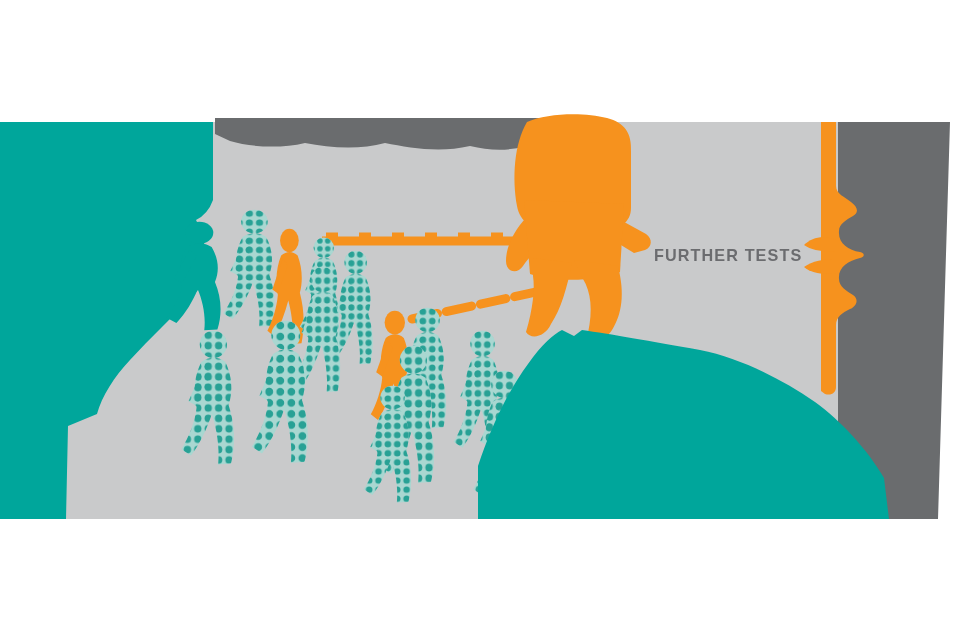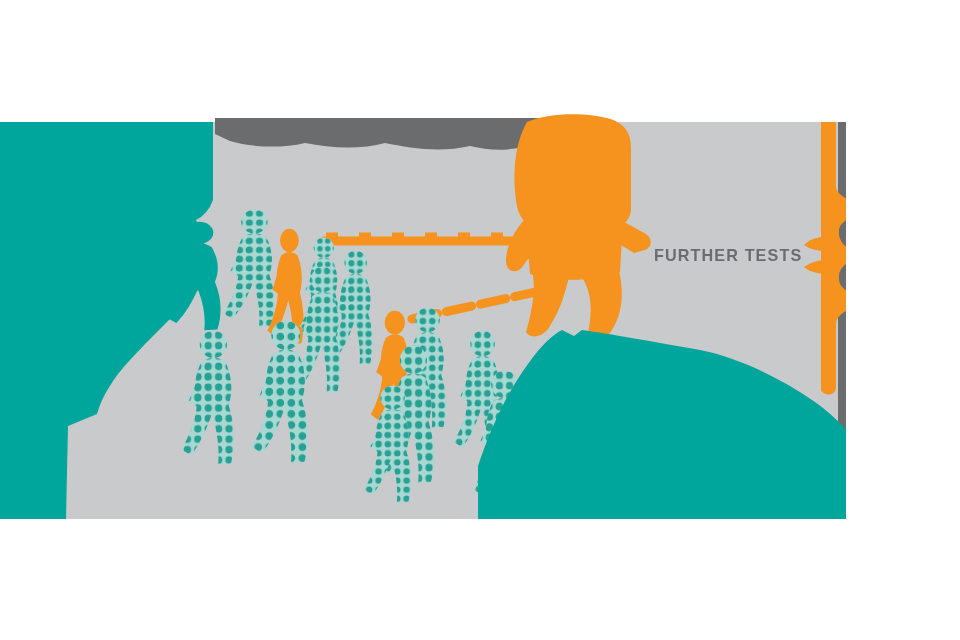--- a/index.html
+++ b/index.html
@@ -1,16 +1,16 @@
 <!DOCTYPE html>
 <html><head>
 <meta charset="utf-8">
 <style>
   html,body{margin:0;padding:0;background:#ffffff;}
-  .stage{position:relative;width:846px;height:640px;background:#fef9c3;overflow:hidden;
+  .stage{position:relative;width:960px;height:640px;background:#fef9c3;overflow:hidden;
          font-family:"Liberation Sans", sans-serif;}
   .stage svg{position:absolute;left:0;top:0;}
   .brace-label{font-weight:bold;letter-spacing:1.1px;}
 </style>
 </head>
 <body>
 
 <div class="stage">
 <svg width="960" height="640" viewBox="0 0 960 640" xmlns="http://www.w3.org/2000/svg" xmlns:xlink="http://www.w3.org/1999/xlink">
   <defs>

